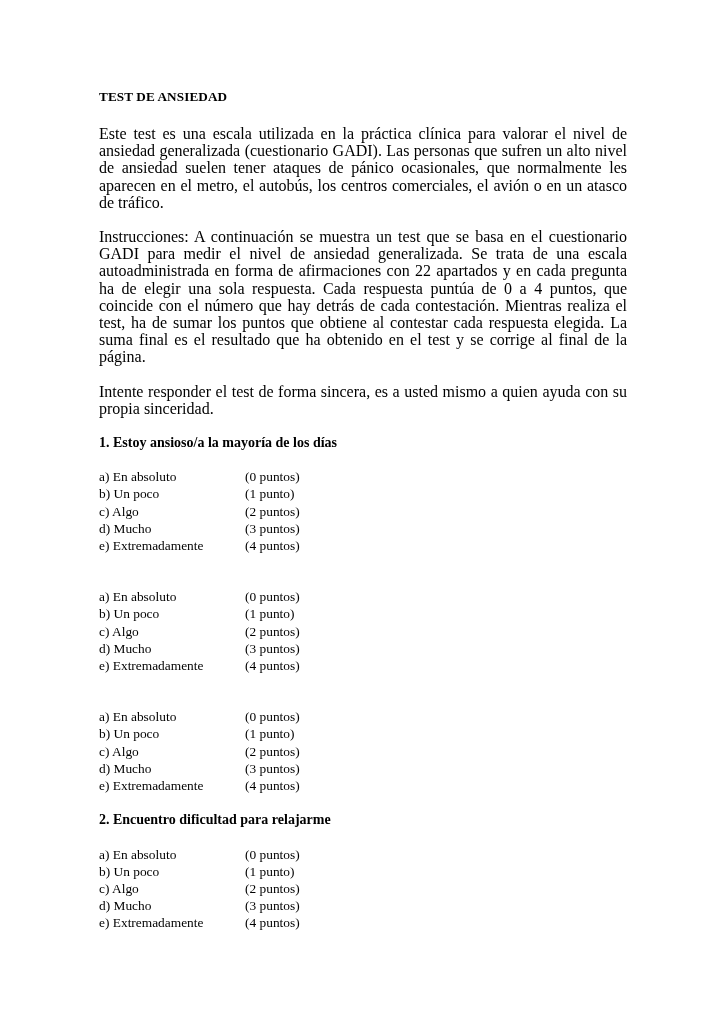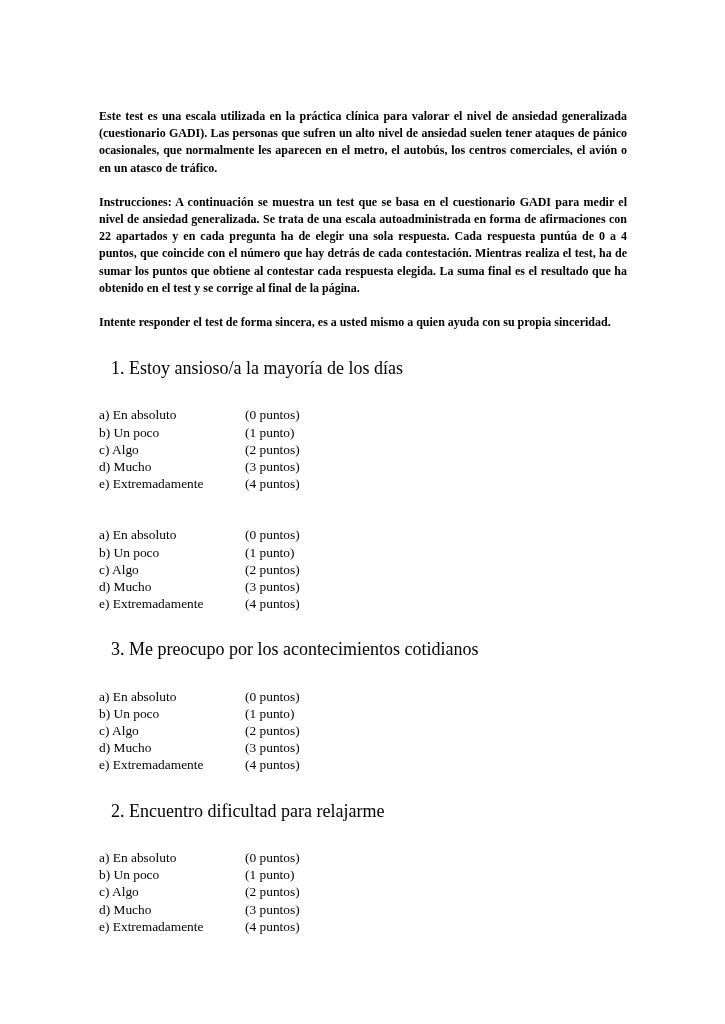--- a/index.html
+++ b/index.html
@@ -24,39 +24,38 @@
     padding: 88px 98px 0 99px;
   }
   .doc-title {
     font-size: 13.2px;
     font-weight: bold;
     line-height: 17px;
     margin: 0;
     letter-spacing: 0.1px;
   }
   .para {
-    font-size: 12px;
+    font-size: 16px;
     line-height: 17.2px;
     text-align: justify;
     text-justify: inter-word;
     margin: 0;
     hyphens: none;
-    font-weight: bold;
   }
   .gap-title  { height: 20px; }
   .gap-para   { height: 17px; }
   .gap-q      { height: 17px; }
   .gap-opts   { height: 17px; }
   .gap-block  { height: 17px; }
 
   .question {
-    font-size: 18px;
-    font-weight: normal;
+    font-size: 14px;
+    font-weight: bold;
     line-height: 17.2px;
-    margin: 12px;
+    margin: 0;
   }
   .options {
     margin: 0;
     padding: 0;
     list-style: none;
   }
   .option {
     font-size: 13.4px;
     line-height: 17.2px;
     white-space: nowrap;
@@ -71,20 +70,21 @@
     display: inline-block;
     vertical-align: top;
     margin-left: 12px;
   }
 </style>
 </head>
 <body>
 
 <div class="page">
 
+  <h1 class="doc-title">TEST DE ANSIEDAD</h1>
 
   <div class="gap-title"></div>
 
   <p class="para">Este test es una escala utilizada en la práctica clínica para valorar el nivel de ansiedad generalizada (cuestionario GADI). Las personas que sufren un alto nivel de ansiedad suelen tener ataques de pánico ocasionales, que normalmente les aparecen en el metro, el autobús, los centros comerciales, el avión o en un atasco de tráfico.</p>
 
   <div class="gap-para"></div>
 
   <p class="para">Instrucciones: A continuación se muestra un test que se basa en el cuestionario GADI para medir el nivel de ansiedad generalizada. Se trata de una escala autoadministrada en forma de afirmaciones con 22 apartados y en cada pregunta ha de elegir una sola respuesta. Cada respuesta puntúa de 0 a 4 puntos, que coincide con el número que hay detrás de cada contestación. Mientras realiza el test, ha de sumar los puntos que obtiene al contestar cada respuesta elegida. La suma final es el resultado que ha obtenido en el test y se corrige al final de la página.</p>
 
   <div class="gap-para"></div>
@@ -134,21 +134,20 @@
       </li>
       <li class="option">
         <span class="opt-label">e) Extremadamente</span><span class="opt-points">(4 puntos)</span>
       </li>
     </ul>
   </div>
 
   <div class="gap-block"></div>
 
   <div>
-    <p class="question">3. Me preocupo por los acontecimientos cotidianos</p>
     <div class="gap-opts"></div>
     <ul class="options">
       <li class="option">
         <span class="opt-label">a) En absoluto</span><span class="opt-points">(0 puntos)</span>
       </li>
       <li class="option">
         <span class="opt-label">b) Un poco</span><span class="opt-points">(1 punto)</span>
       </li>
       <li class="option">
         <span class="opt-label">c) Algo</span><span class="opt-points">(2 puntos)</span>

